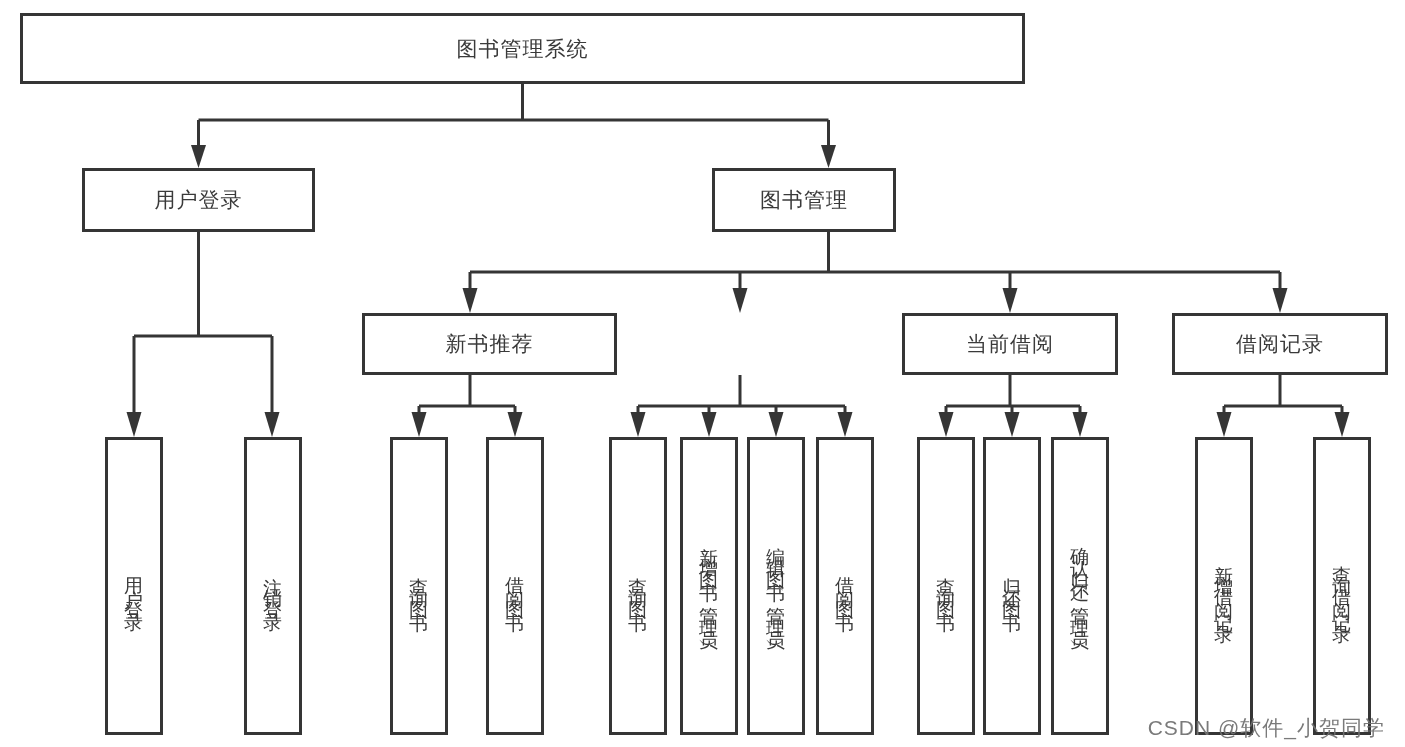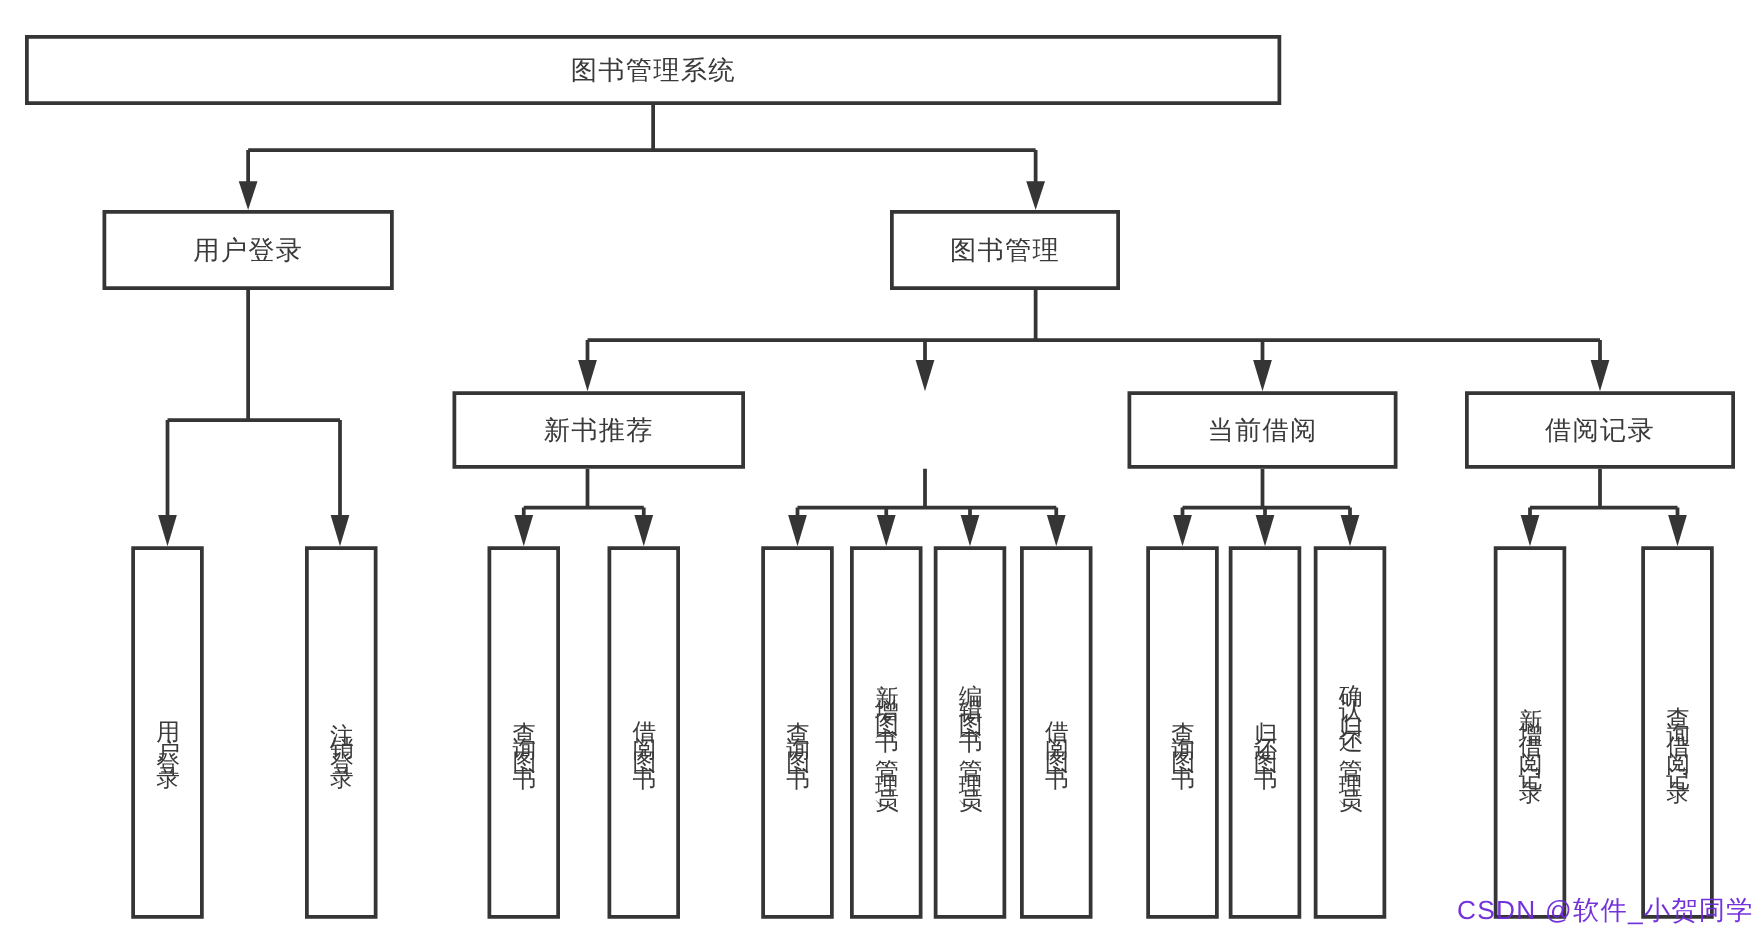--- a/index.html
+++ b/index.html
@@ -37,24 +37,24 @@
   .vnode { width: 58px; height: 298px; top: 437px; }
   .vnode span {
     writing-mode: vertical-rl;
     text-orientation: mixed;
     font-size: 19px;
     letter-spacing: 12px;
     line-height: 1;
   }
   .watermark {
     position: absolute;
-    right: 2px;
+    right: 20px;
     top: 714px;
     font-size: 21px;
-    color: #6d28d9;
+    color: #737373;
     letter-spacing: 1px;
     white-space: nowrap;
     z-index: 10;
     opacity: 0.95;
   }
 </style>
 </head>
 <body>
 
 <div class="stage">
@@ -128,32 +128,32 @@
     <g>
       <path d="M1280,375 V406"></path>
       <path d="M1224,406 H1342"></path>
       <path d="M1224,406 V414"></path>
       <polygon points="1216.5,412 1231.5,412 1224,437"></polygon>
       <path d="M1342,406 V414"></path>
       <polygon points="1334.5,412 1349.5,412 1342,437"></polygon>
     </g>
   </svg>
 
-  <div class="node hnode" style="left:20px; top:13px; width:1005px; height:56px;margin-top:15px;">
+  <div class="node hnode" style="left:20px; top:13px; width:1005px; height:71px;">
     <span>图书管理系统</span>
   </div>
 
   <div class="node hnode" style="left:82px; top:168px; width:233px; height:64px;">
     <span>用户登录</span>
   </div>
   <div class="node hnode" style="left:712px; top:168px; width:184px; height:64px;">
     <span>图书管理</span>
   </div>
 
-  <div class="node hnode" style="left:362px; top:313px; width:234px; height:62px;">
+  <div class="node hnode" style="left:362px; top:313px; width:255px; height:62px;">
     <span>新书推荐</span>
   </div>
   <div class="node hnode" style="left:902px; top:313px; width:216px; height:62px;justify-content:center;">
     <span>当前借阅</span>
   </div>
   <div class="node hnode" style="left:1172px; top:313px; width:216px; height:62px;">
     <span>借阅记录</span>
   </div>
 
   <div class="node vnode" style="left:105px;">

